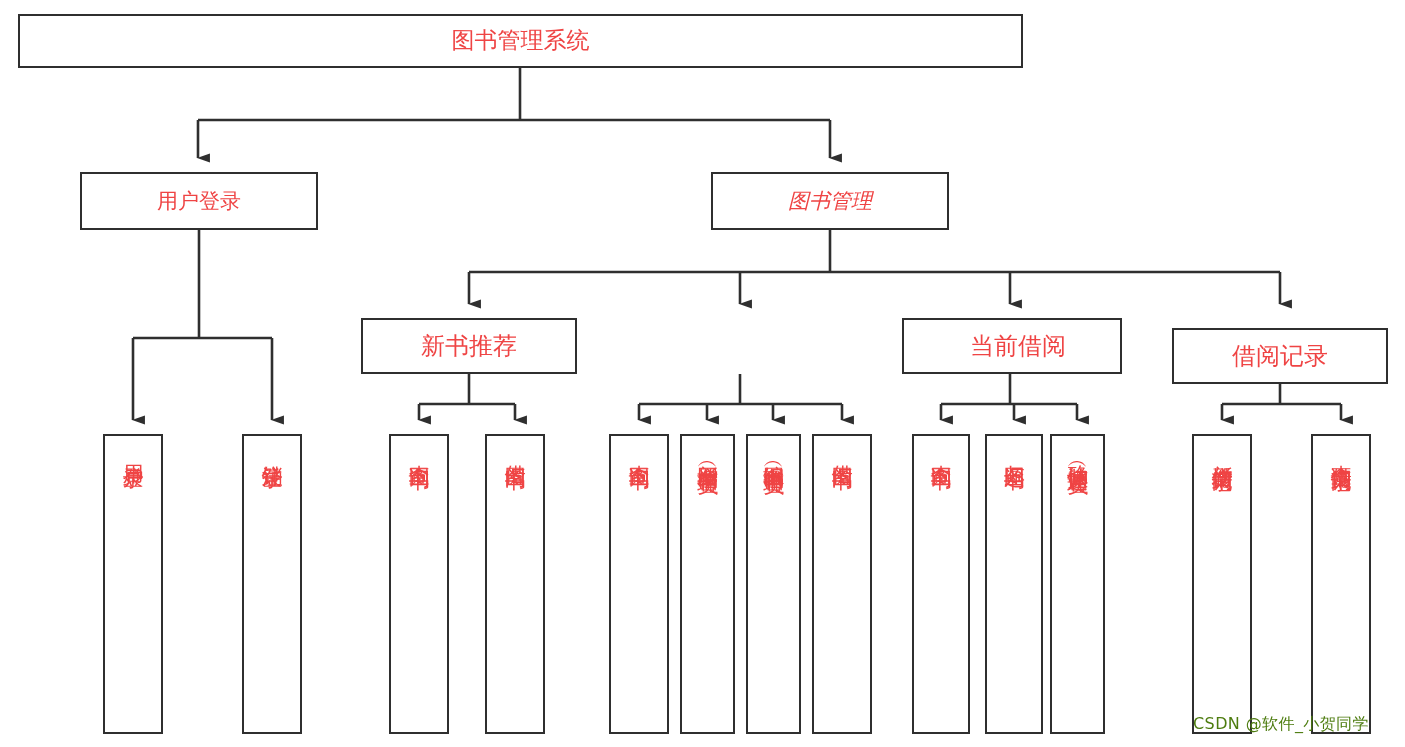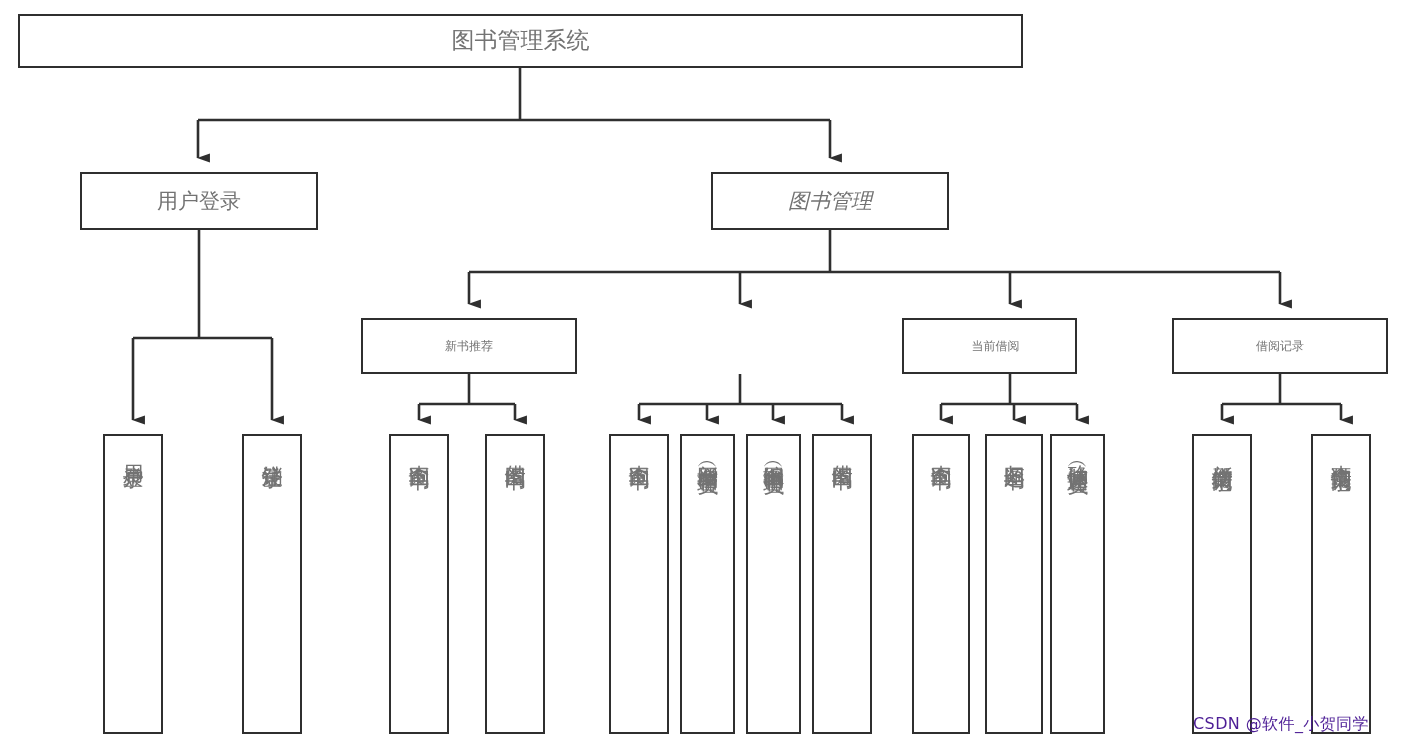--- a/index.html
+++ b/index.html
@@ -28,34 +28,34 @@
     pointer-events: none;
   }
   .node {
     position: absolute;
     box-sizing: border-box;
     border: 2.2px solid #2f2f2f;
     background: #ffffff;
     display: flex;
     align-items: center;
     justify-content: center;
-    color: #737373;
+    color: #ef4444;
   }
   .node.h {
     
   }
   .node .lbl {
     display: block;
     text-align: center;
     line-height: 1.18;
     white-space: nowrap;
   }
   .node.root .lbl     { font-size: 23px; }
   .node.lvl1 .lbl     { font-size: 21px; }
-  .node.lvl2 .lbl     { font-size: 12px; font-family: Liberation Serif, serif; }
+  .node.lvl2 .lbl     { font-size: 24px; font-family: Liberation Serif, serif; }
 
   
   .node.v {
     align-items: flex-start;
     justify-content: center;
     padding-top: 12px;
   }
   .node.v .lbl {
     writing-mode: vertical-rl;
     text-orientation: upright;
@@ -63,21 +63,21 @@
     line-height: 1.06;
     letter-spacing: 1.5px;
     white-space: normal;
     max-height: 276px;
   }
   .watermark {
     position: absolute;
     left: 1193px;
     top: 714px;
     font-size: 16px;
-    color: #4c1d95;
+    color: #4d7c0f;
     white-space: nowrap;
     letter-spacing: 0.4px;
     font-family: "DejaVu Sans", "Liberation Sans", sans-serif;
   }
 </style>
 </head>
 <body>
 
 <div id="canvas">
 
@@ -138,24 +138,24 @@
   <div class="node h lvl1" style="left:80px; top:172px; width:238px; height:58px;">
     <span class="lbl">用户登录</span>
   </div>
   <div class="node h lvl1" style="left:711px; top:172px; width:238px; height:58px;font-style:italic;">
     <span class="lbl">图书管理</span>
   </div>
 
   <div class="node h lvl2" style="left:361px; top:318px; width:216px; height:56px;">
     <span class="lbl">新书推荐</span>
   </div>
-  <div class="node h lvl2" style="left:902px; top:318px; width:175px; height:56px;padding-left:12px;">
+  <div class="node h lvl2" style="left:902px; top:318px; width:220px; height:56px;padding-left:12px;">
     <span class="lbl">当前借阅</span>
   </div>
-  <div class="node h lvl2" style="left:1172px; top:318px; width:216px; height:56px;align-items:center;">
+  <div class="node h lvl2" style="left:1172px; top:328px; width:216px; height:56px;align-items:center;">
     <span class="lbl">借阅记录</span>
   </div>
 
   <div class="node v" style="left:103px; top:434px; width:60px; height:300px;">
     <span class="lbl">用户登录</span>
   </div>
   <div class="node v" style="left:242px; top:434px; width:60px; height:300px;">
     <span class="lbl">注销登录</span>
   </div>
   <div class="node v" style="left:389px; top:434px; width:60px; height:300px;">

